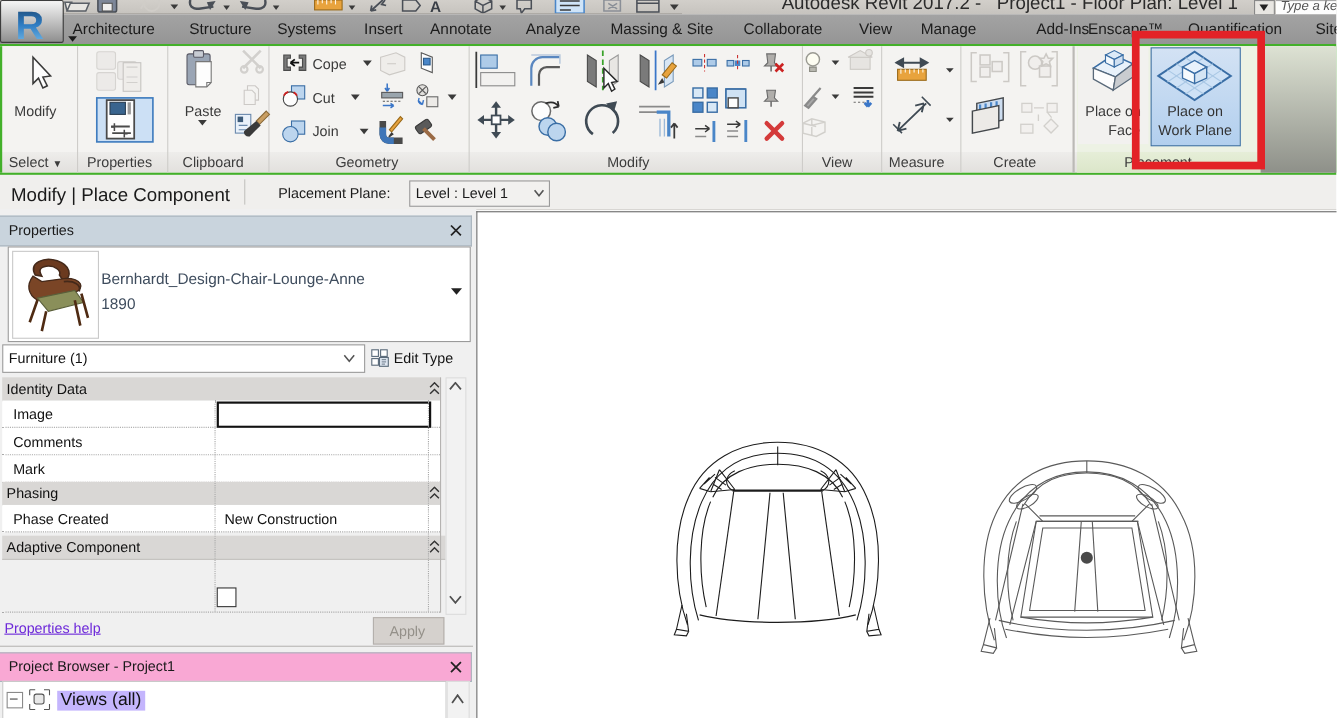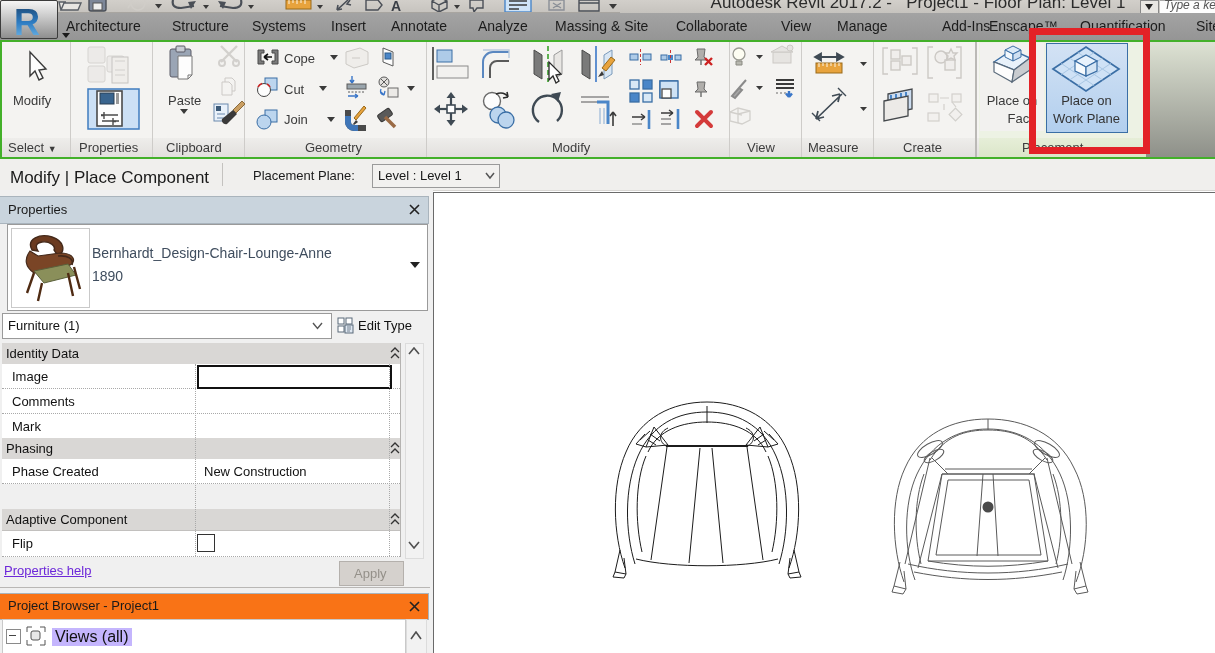--- a/index.html
+++ b/index.html
@@ -430,28 +430,25 @@
 <div class="ghead" style="top:438px;">
       <span class="gheadlab">Phasing</span>
       <svg class="chev2" width="10" height="13">
         <path d="M1,5 L5,1 L9,5 M1,11 L5,7 L9,11" stroke="#333" stroke-width="1.3" fill="none"></path>
       </svg>
     </div>
 <div class="row" style="top:459px;">
       <span class="rowlab">Phase Created</span>
       <span class="rowval">New Construction</span>
     </div>
-<div class="ghead" style="top:509px;">
+<div class="ghead" style="top:487px;padding-left:19px;">
       <span class="gheadlab">Adaptive Component</span>
       <svg class="chev2" width="10" height="13">
         <path d="M1,5 L5,1 L9,5 M1,11 L5,7 L9,11" stroke="#333" stroke-width="1.3" fill="none"></path>
       </svg>
-    </div>
-<div class="row" style="top:531px;height:25px;">
-      <span class="rowlab">Flip</span>
     </div>
 <div class="abs" style="left:197px;top:534px;width:16px;height:16px;background:#fff;border:1px solid #333;"></div>
 
 <div class="abs" style="left:195px;top:364px;width:1px;height:192px;border-left:1px dotted #a9a9a9;"></div>
 <div class="abs" style="left:389px;top:364px;width:1px;height:192px;border-left:1px dotted #a9a9a9;"></div>
 <div class="abs" style="left:400px;top:343px;width:1px;height:214px;background:#b5b3b1;"></div>
 <div class="abs" style="left:2px;top:556px;width:398px;height:1px;border-top:1px dotted #a9a9a9;"></div>
 
 <div class="abs" style="left:405px;top:343px;width:17px;height:214px;background:#f2f2f2;border:1px solid #dcdcdc;"></div>
 <svg class="abs" style="left:408px;top:347px;" width="12" height="8">
@@ -460,21 +457,21 @@
 <svg class="abs" style="left:408px;top:541px;" width="12" height="8">
       <path d="M1,1 L6,7 L11,1" stroke="#505050" stroke-width="1.6" fill="none"></path>
     </svg>
 
 <div class="abs" style="left:4px;top:563px;font-size:13px;color:#6d28d9;text-decoration:underline;">Properties help</div>
 <div class="abs" style="left:339px;top:561px;width:63px;height:23px;background:#d5d1cd;border:1px solid #b4b0ac;">
 <span style="position:absolute;left:14px;top:4px;font-size:13px;color:#949089;">Apply</span>
     </div>
 <div class="abs" style="left:0;top:587px;width:430px;height:1px;background:#b9b7b5;"></div>
 
-<div class="abs" style="left:0;top:593px;width:428px;height:25px;background:#f97316;border:1px solid #a9b4bd;border-left:none;">
+<div class="abs" style="left:0;top:593px;width:428px;height:25px;background:#f9a8d4;border:1px solid #a9b4bd;border-left:none;">
 <span style="position:absolute;left:8px;top:4px;font-size:13px;color:#1a1a1a;">Project Browser - Project1</span>
 <svg style="position:absolute;right:8px;top:7px;" width="11" height="11">
         <path d="M1,1 L10,10 M10,1 L1,10" stroke="#222" stroke-width="1.6"></path>
       </svg>
 </div>
 <div class="abs" style="left:2px;top:619px;width:402px;height:34px;background:#fff;border:1px solid #c9c9c9;border-bottom:none;"></div>
 <div class="abs" style="left:6px;top:629px;width:13px;height:13px;background:#fff;border:1px solid #8a8a8a;">
       <div style="position:absolute;left:2px;top:5px;width:7px;height:1px;background:#444;"></div>
     </div>
 <svg class="abs" style="left:26px;top:626px;" width="20" height="20" viewBox="0 0 20 20">

